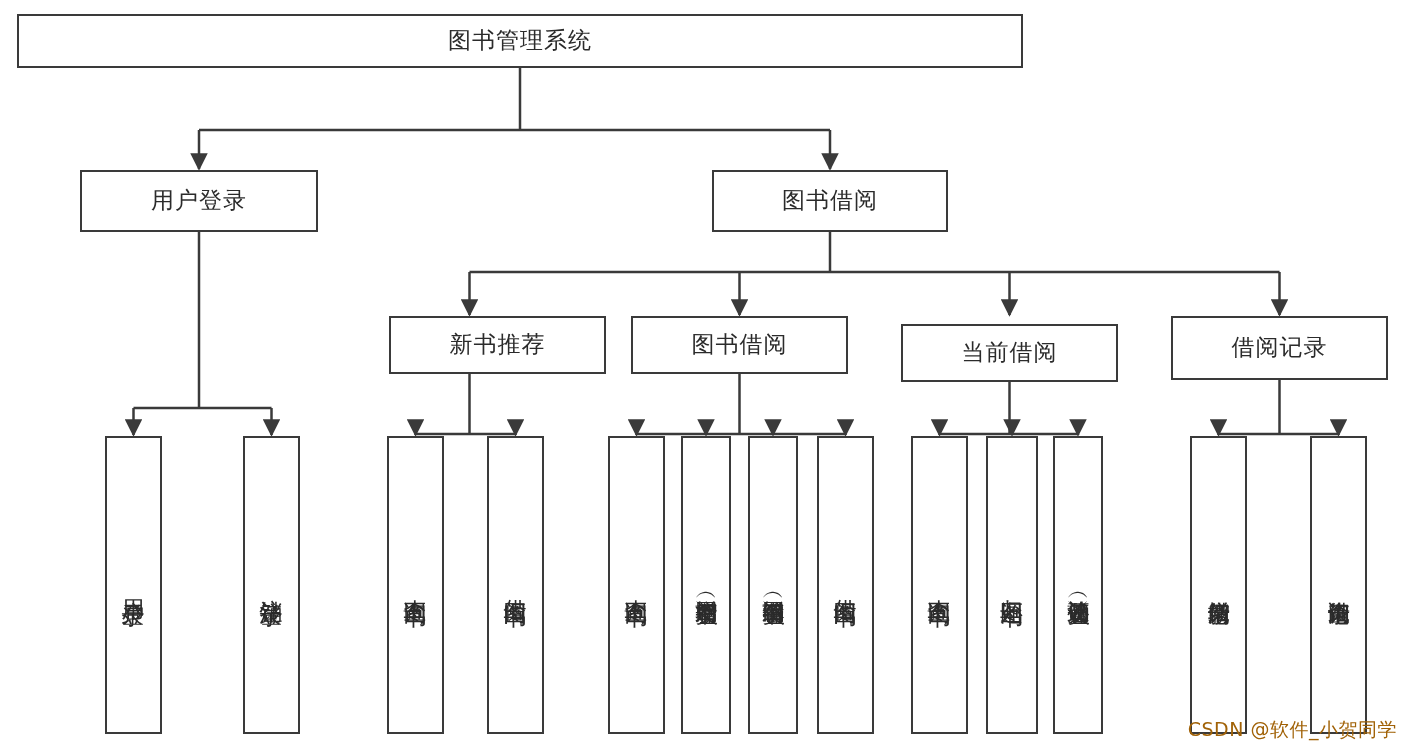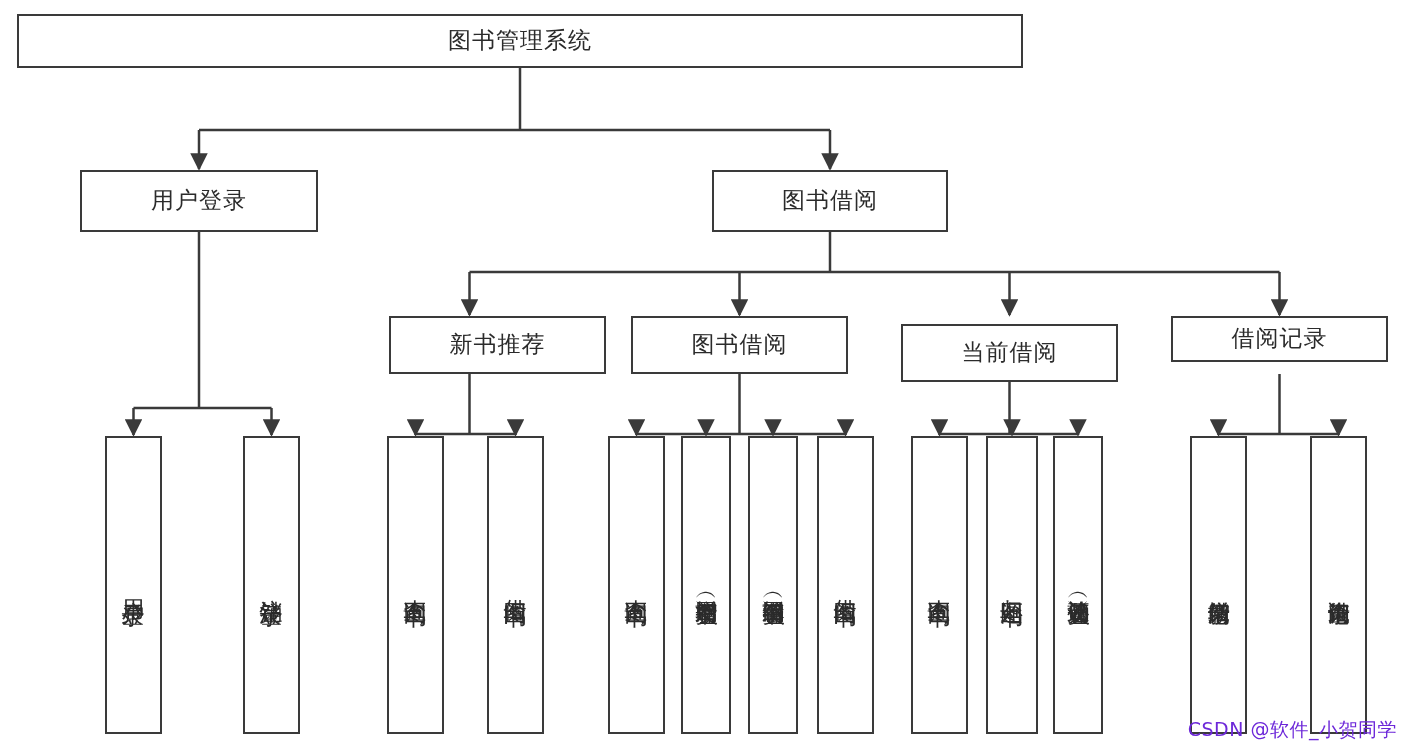--- a/index.html
+++ b/index.html
@@ -56,21 +56,21 @@
   }
   .node-v.tall .label {
     font-size: 22px;
     letter-spacing: 0.5px;
   }
   .watermark {
     position: absolute;
     right: 8px;
     bottom: 4px;
     font-size: 19px;
-    color: #6d28d9;
+    color: #a16207;
     letter-spacing: 0.5px;
     white-space: nowrap;
     user-select: none;
   }
 </style>
 </head>
 <body>
 
 <div id="canvas">
 
@@ -129,21 +129,21 @@
       </div>
       <div class="node node-h" style="left: 361px; top: 316px; width: 217px; height: 58px; margin-left: 28px;">
         <span class="label">新书推荐</span>
       </div>
       <div class="node node-h" style="left: 631px; top: 316px; width: 217px; height: 58px;">
         <span class="label">图书借阅</span>
       </div>
       <div class="node node-h" style="left: 901px; top: 324px; width: 217px; height: 58px;">
         <span class="label">当前借阅</span>
       </div>
-      <div class="node node-h" style="left: 1171px; top: 316px; width: 217px; height: 46px;">
+      <div class="node node-h" style="left: 1171px; top: 316px; width: 217px; height: 64px;">
         <span class="label">借阅记录</span>
       </div>
       <div class="node node-v" style="left: 105px; top: 436px; width: 57px; height: 298px;">
         <span class="label">用户登录</span>
       </div>
       <div class="node node-v" style="left: 243px; top: 436px; width: 57px; height: 298px;">
         <span class="label">注销登录</span>
       </div>
       <div class="node node-v" style="left: 387px; top: 436px; width: 57px; height: 298px;">
         <span class="label">查询图书</span>

